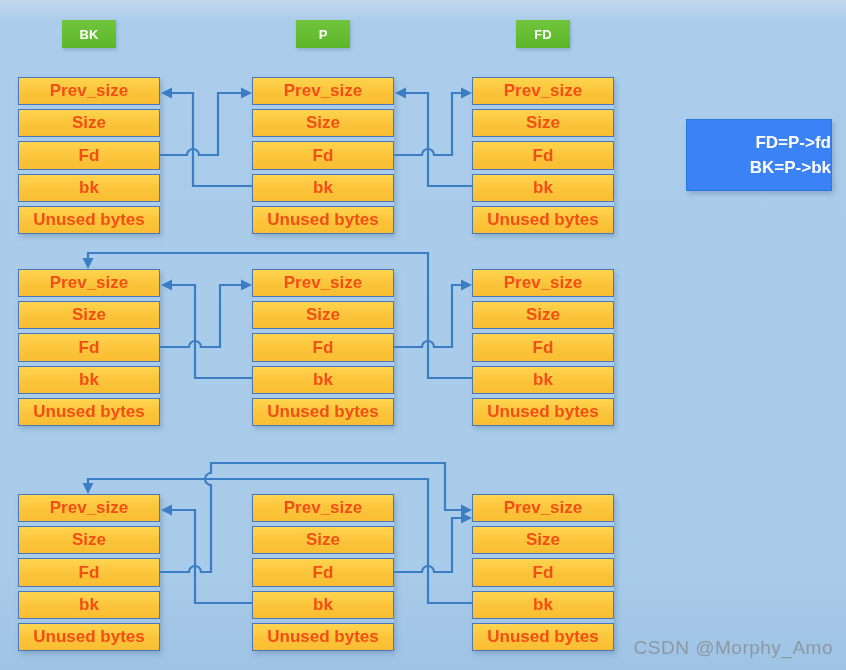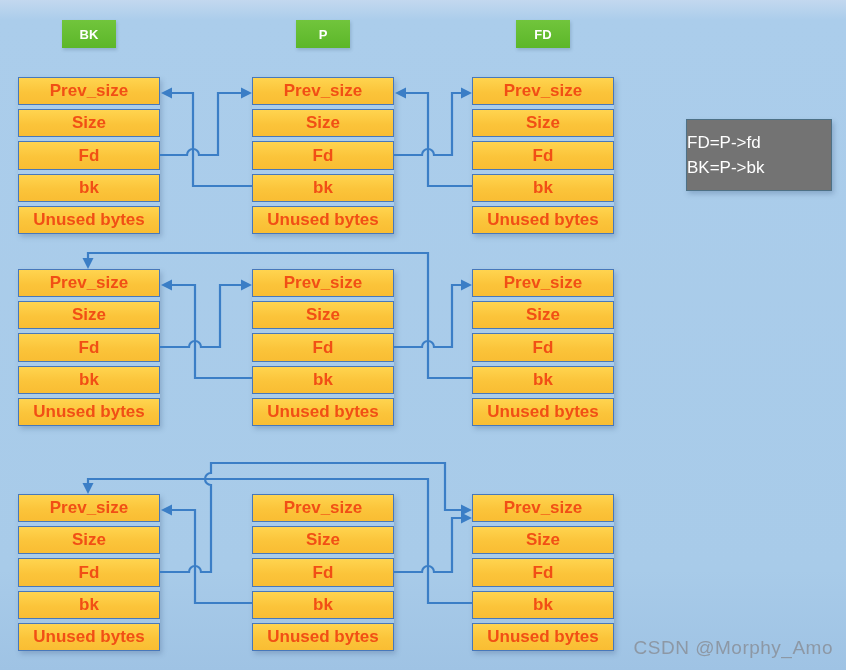--- a/index.html
+++ b/index.html
@@ -34,23 +34,23 @@
     white-space:nowrap;
   }
 
   
   svg.arrows{position:absolute;left:0;top:0;pointer-events:none;}
   .link{fill:none;stroke:#3b7ec6;stroke-width:2.2;}
   .head{fill:#3b7ec6;stroke:none;}
 
   
   .stmt{
-    position:absolute;background:#737373;color:#fff;
-    font-weight:normal;font-size:17px;line-height:25px;
-    display:flex;flex-direction:column;align-items:flex-start;justify-content:center;
+    position:absolute;background:#3b82f6;color:#fff;
+    font-weight:bold;font-size:17px;line-height:25px;
+    display:flex;flex-direction:column;align-items:flex-end;justify-content:center;
     box-shadow:2px 3px 5px rgba(60,90,130,.3);
     border:1px solid rgba(10,110,170,.35);
   }
 
   .watermark{
     position:absolute;right:13px;top:637px;
     color:#8d98a5;font-size:19px;letter-spacing:.5px;
   }
 </style>
 </head>

